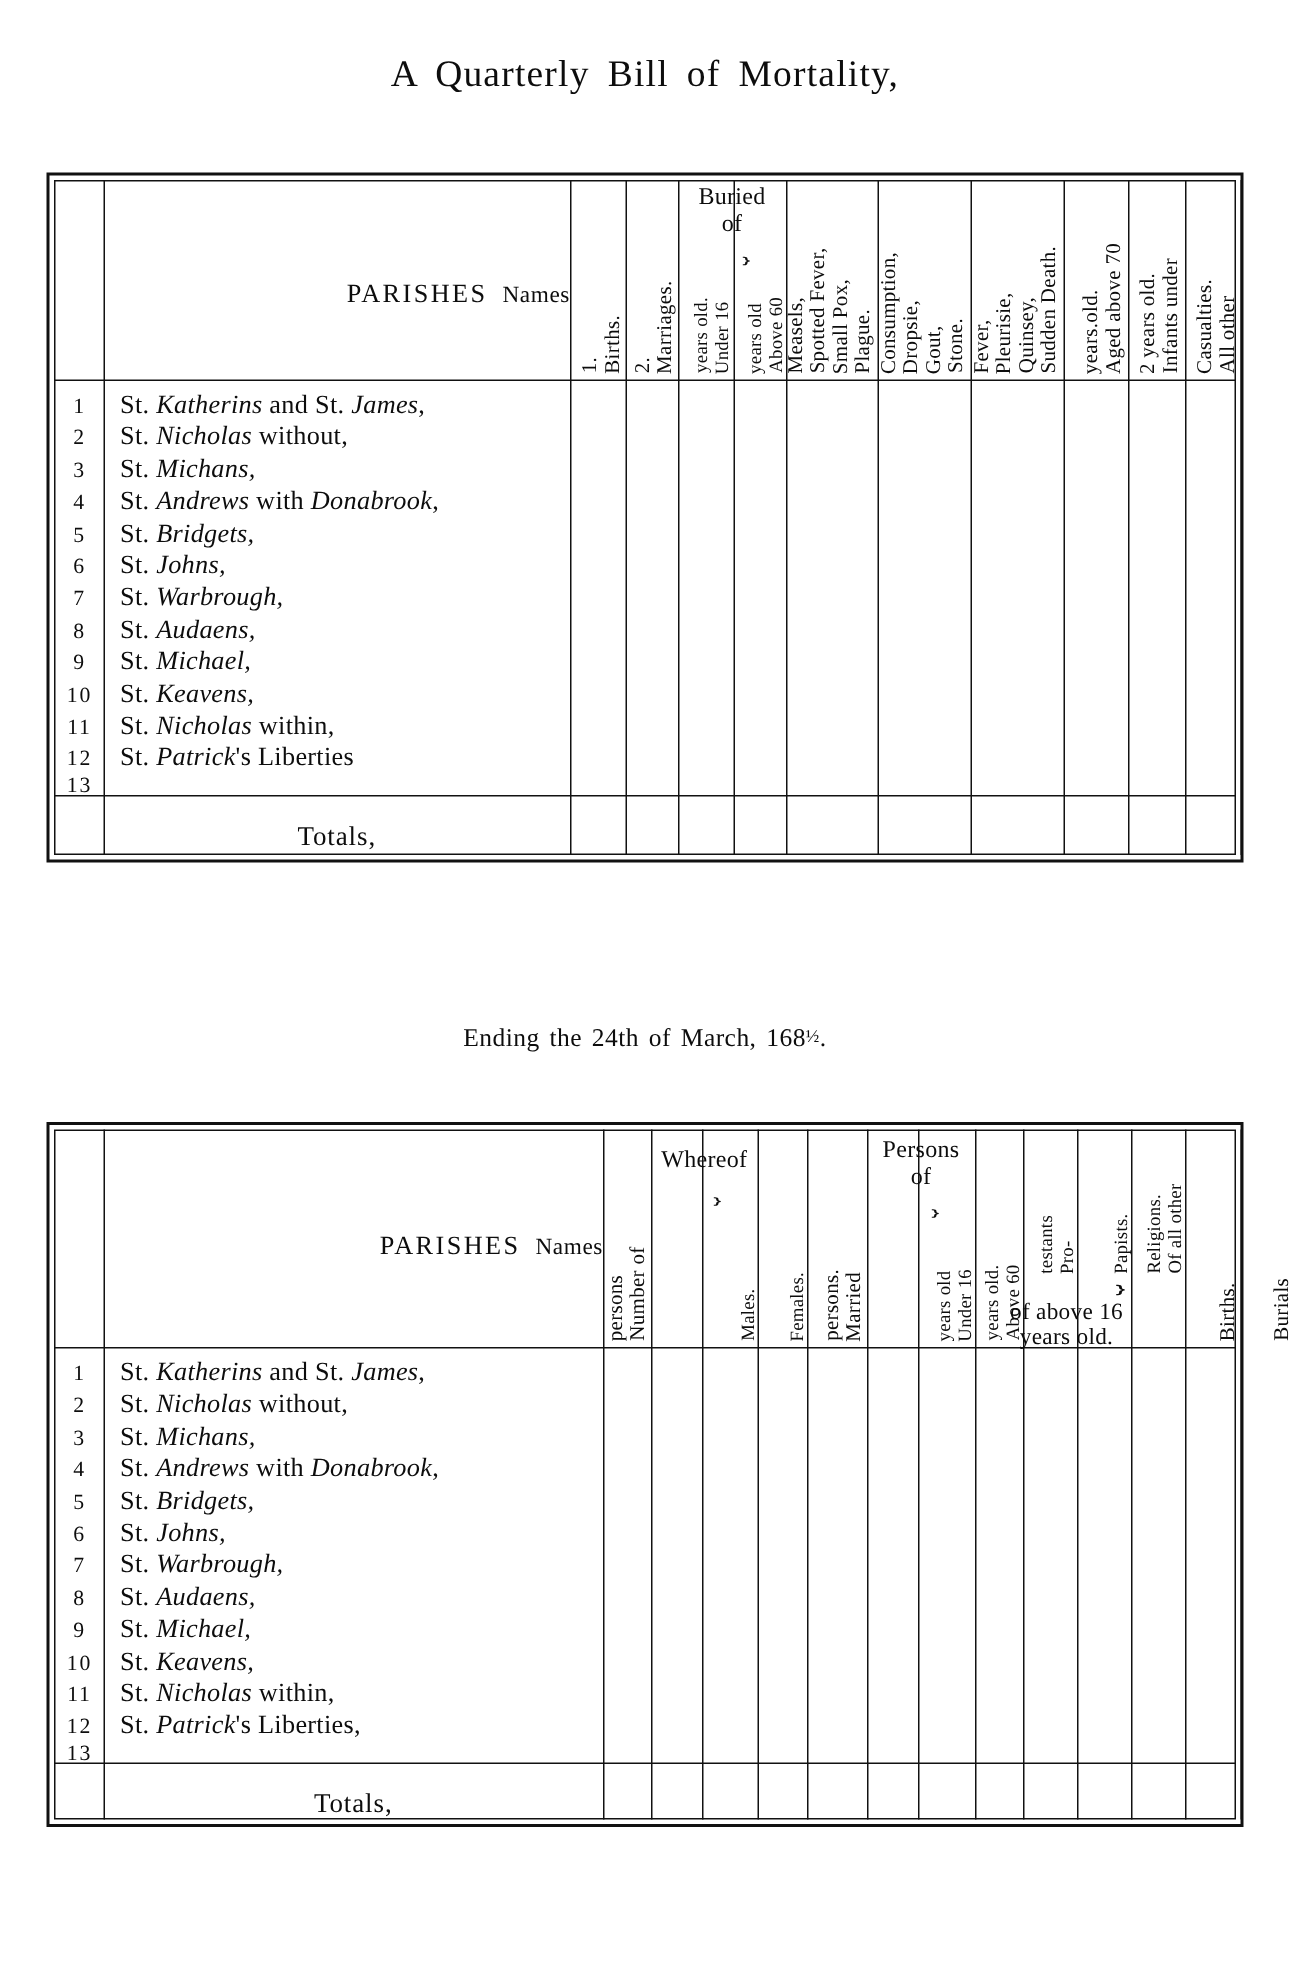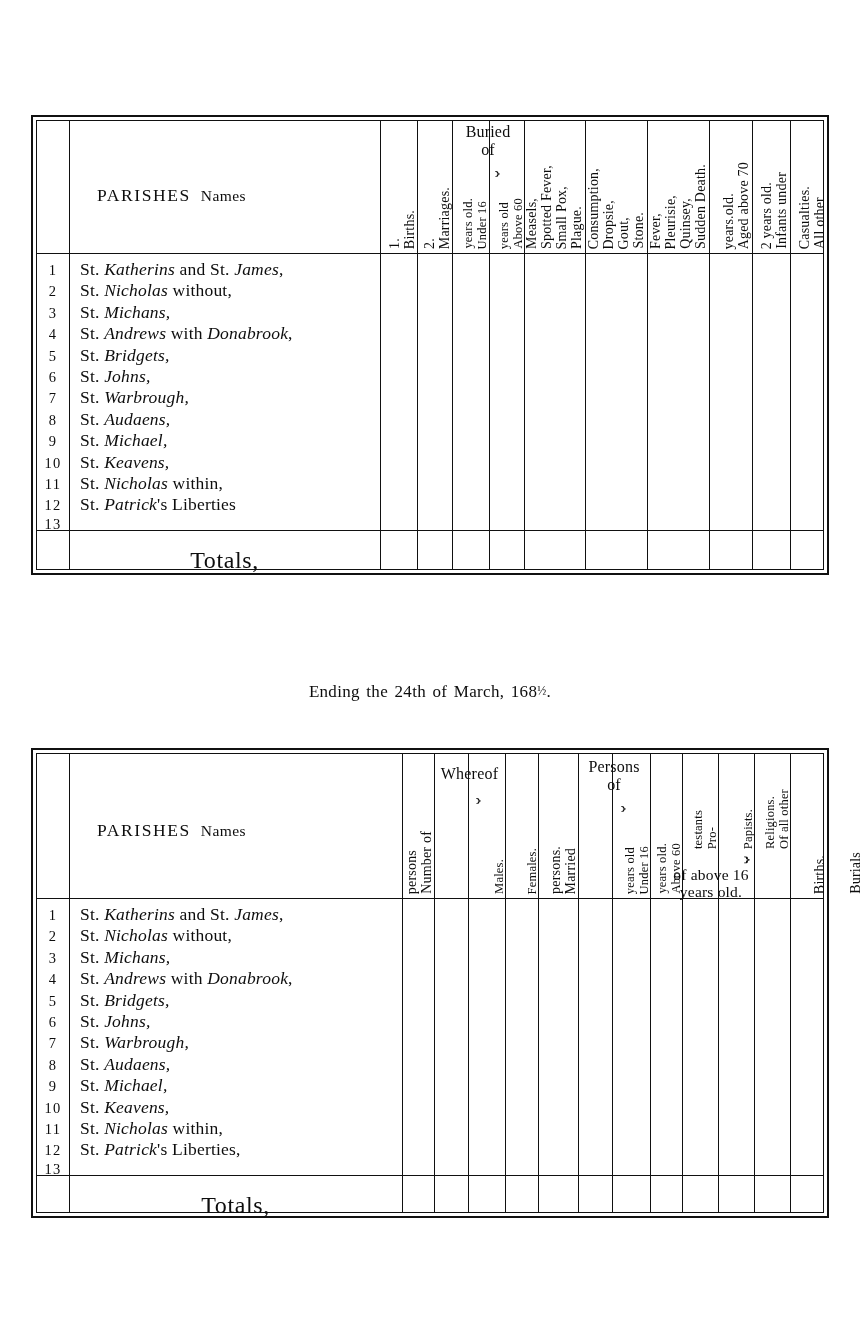--- a/index.html
+++ b/index.html
@@ -115,24 +115,23 @@
 
   .hcap {
     position: absolute;
     text-align: center;
     font-size: 16px;
     line-height: 1.12;
     letter-spacing: 0.2px;
   }
   .parishes-label {
     position: absolute;
-    text-align: left;
+    text-align: right;
     font-size: 17.5px;
     letter-spacing: 1.6px;
-    margin-left: 28px;
   }
   .parishes-label .nm {
     font-size: 15.5px;
     letter-spacing: 0.4px;
   }
 
   .rows {
     position: absolute;
   }
   .row {
@@ -149,21 +148,21 @@
     font-size: 14.5px;
     letter-spacing: 1.2px;
     flex: 0 0 34px;
   }
   .row .nm { padding-left: 10px; letter-spacing: 0.2px; }
   .row .nm i { }
 
   .totals {
     position: absolute;
     text-align: center;
-    font-size: 24px;
+    font-size: 18px;
     letter-spacing: 0.6px;
   }
 
   
   .brace {
     position: absolute;
     text-align: center;
     font-size: 15px;
     line-height: 1;
   }
@@ -179,20 +178,21 @@
     font-size: 15.5px;
     line-height: 1.12;
     letter-spacing: 0.2px;
   }
 </style>
 </head>
 <body>
 
 <div class="page">
 
+  <div class="title-main" style="top:36px;">A Quarterly Bill of Mortality,</div>
 
 
   <div class="tbl" id="t1" style="left:31px; top:115px; width:798px; height:460px;">
     <div class="tbl-inner"></div>
   <div class="vline" style="left:36px; top:3px; bottom:3px;"></div>
       <div class="vline" style="left:347px; top:3px; bottom:3px;"></div>
       <div class="vline" style="left:384px; top:3px; bottom:3px;"></div>
       <div class="vline" style="left:419px; top:3px; bottom:3px;"></div>
       <div class="vline" style="left:456px; top:3px; bottom:3px;"></div>
       <div class="vline" style="left:491px; top:3px; bottom:3px;"></div>

